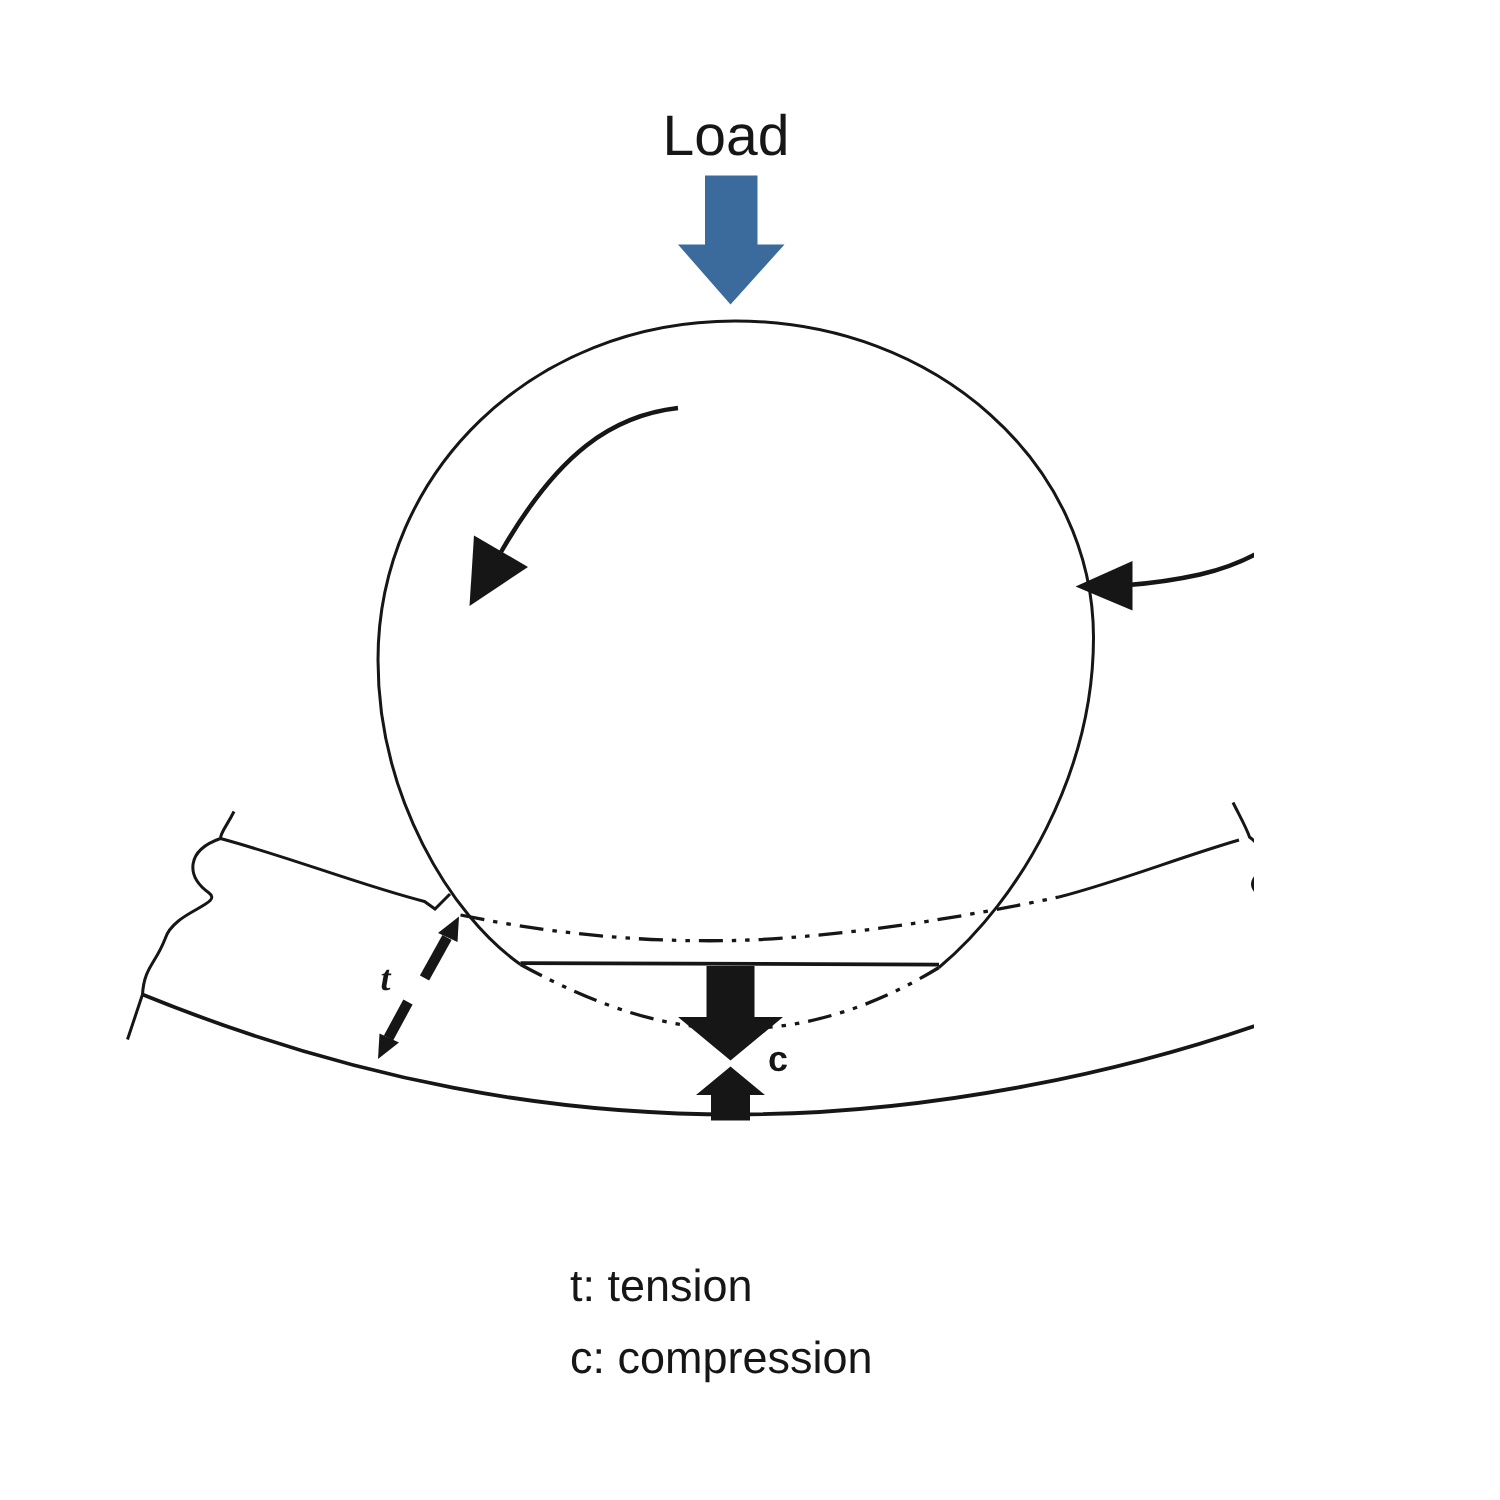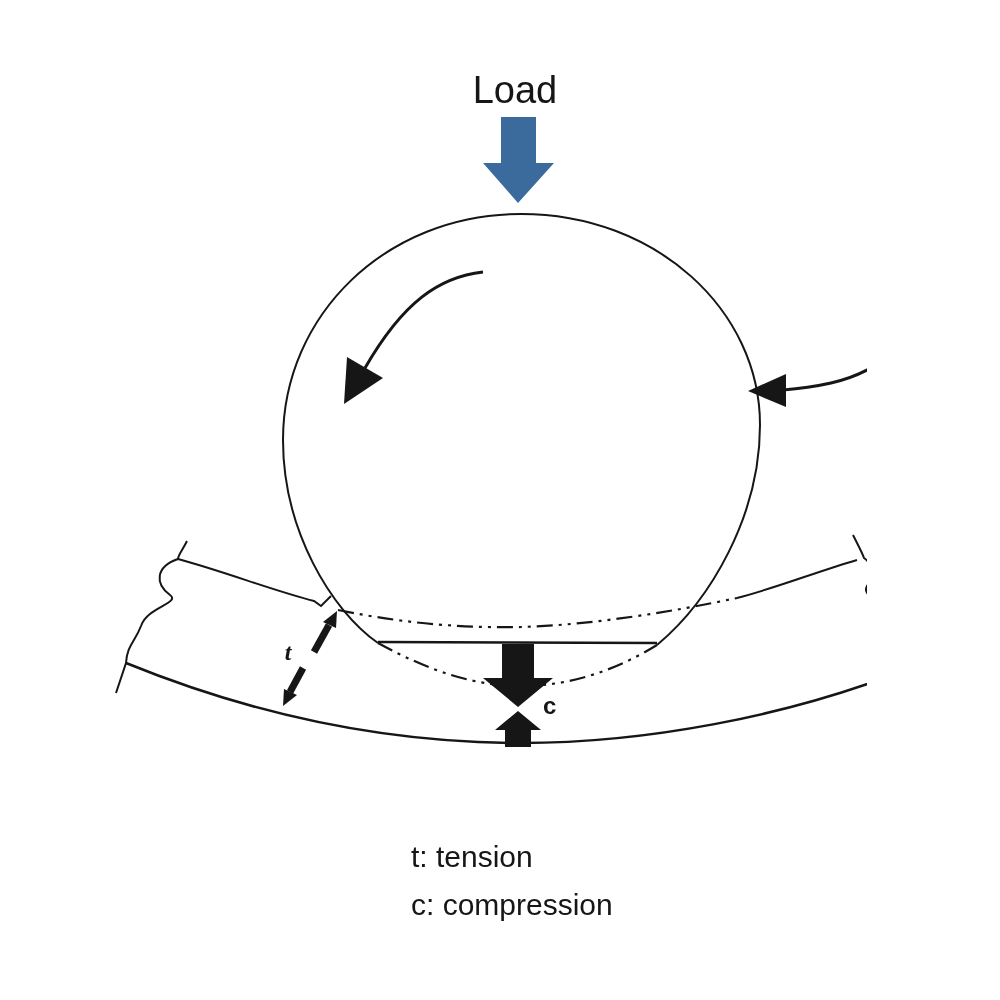--- a/index.html
+++ b/index.html
@@ -9,21 +9,20 @@
     width: 1000px;
     height: 1000px;
     font-family: "Liberation Sans", sans-serif;
   }
   .stage {
     position: relative;
     width: 836px;
     height: 1000px;
     background: #ffffff;
     overflow: hidden;
-    margin-left: 31px;
   }
   svg { display: block; }
   .ink-stroke { stroke: #161616; fill: none; }
   .ink-fill   { fill: #161616; stroke: none; }
   .dashdot    { stroke: #161616; fill: none; stroke-dasharray: 16 6 3 6 3 6; }
   text.load-title {
     font-family: "Liberation Sans", sans-serif;
     font-size: 38px;
     fill: #161616;
   }

